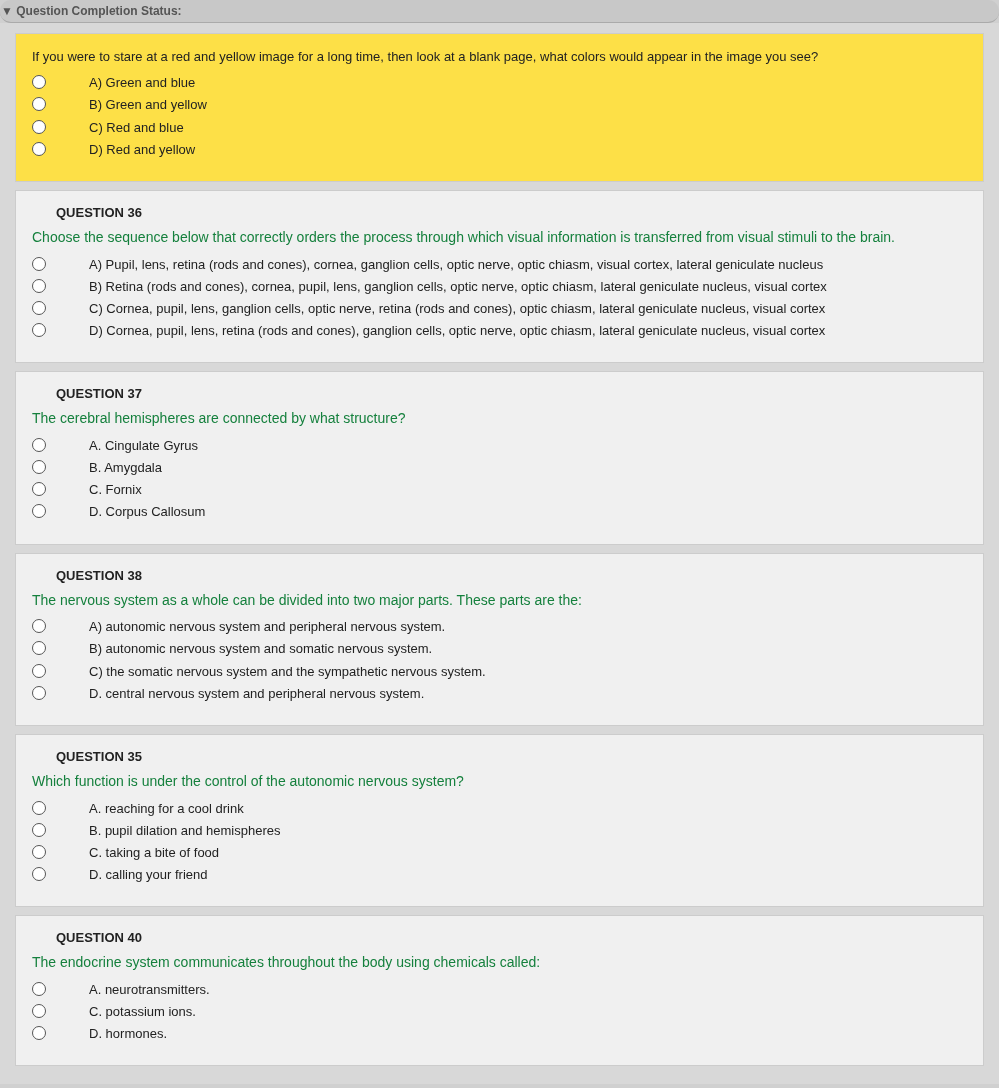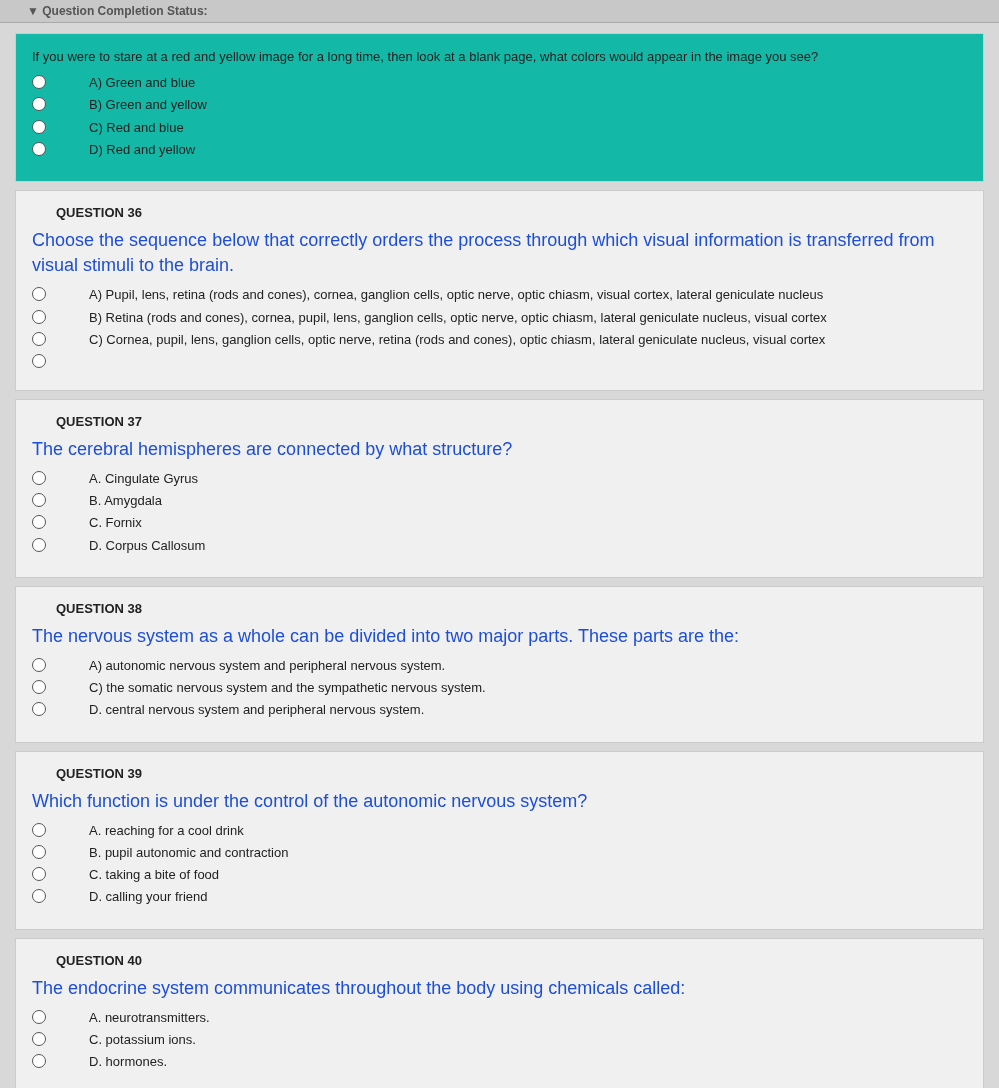--- a/index.html
+++ b/index.html
@@ -11,24 +11,25 @@
     }
     .page-wrapper {
       max-width: 999px;
       margin: 0 auto;
       background: #d0d0d0;
       min-height: 1088px;
       padding: 0;
     }
     .completion-header {
       background: #c8c8c8;
-      padding: 4px 27px;
+      padding: 4px 1px;
       font-size: 12px;
       color: #333;
       border-bottom: 1px solid #aaa;
+      border-radius: 11px;
     }
     .completion-header span {
       font-weight: bold;
       color: #555;
     }
     .main-content {
       background: #d8d8d8;
       padding: 10px 15px;
     }
     .question-block {
@@ -38,24 +39,24 @@
       border: 1px solid #ccc;
     }
     .question-header {
       font-weight: bold;
       font-size: 13px;
       margin-bottom: 8px;
       color: #222;
       margin-left: 24px;
     }
     .question-text {
-      font-size: 18px;
+      font-size: 14px;
       margin-bottom: 8px;
       line-height: 1.4;
-      color: #1d4ed8;
+      color: #15803d;
     }
     .options-list {
       list-style: none;
       padding: 0;
     }
     .option-item {
       display: flex;
       align-items: flex-start;
       margin-bottom: 4px;
       font-size: 13px;
@@ -67,21 +68,21 @@
       height: 14px;
       border-radius: 50%;
       border: 1.5px solid #555;
       display: inline-block;
       margin-right: 7px;
       margin-top: 1px;
       flex-shrink: 0;
       background: #fff;
     }
     .intro-block {
-      background: #14b8a6;
+      background: #fde047;
       margin-bottom: 8px;
       padding: 14px 16px 18px 16px;
       border: 1px solid #ccc;
     }
     .intro-text {
       font-size: 13px;
       margin-bottom: 8px;
       color: #222;
       line-height: 1.4;
     }
@@ -130,20 +131,21 @@
         <li class="option-item">
           <span class="radio-circle"></span>
           <span>B) Retina (rods and cones), cornea, pupil, lens, ganglion cells, optic nerve, optic chiasm, lateral geniculate nucleus, visual cortex</span>
         </li>
         <li class="option-item">
           <span class="radio-circle"></span>
           <span>C) Cornea, pupil, lens, ganglion cells, optic nerve, retina (rods and cones), optic chiasm, lateral geniculate nucleus, visual cortex</span>
         </li>
         <li class="option-item">
           <span class="radio-circle"></span>
+          <span>D) Cornea, pupil, lens, retina (rods and cones), ganglion cells, optic nerve, optic chiasm, lateral geniculate nucleus, visual cortex</span>
         </li>
       </ul>
     </div>
 
     <div class="question-block">
       <div class="question-header">QUESTION 37</div>
       <p class="question-text">The cerebral hemispheres are connected by what structure?</p>
       <ul class="options-list">
         <li class="option-item">
           <span class="radio-circle"></span>
@@ -167,40 +169,44 @@
     <div class="question-block">
       <div class="question-header">QUESTION 38</div>
       <p class="question-text">The nervous system as a whole can be divided into two major parts. These parts are the:</p>
       <ul class="options-list">
         <li class="option-item">
           <span class="radio-circle"></span>
           <span>A) autonomic nervous system and peripheral nervous system.</span>
         </li>
         <li class="option-item">
           <span class="radio-circle"></span>
+          <span>B) autonomic nervous system and somatic nervous system.</span>
+        </li>
+        <li class="option-item">
+          <span class="radio-circle"></span>
           <span>C) the somatic nervous system and the sympathetic nervous system.</span>
         </li>
         <li class="option-item">
           <span class="radio-circle"></span>
           <span>D. central nervous system and peripheral nervous system.</span>
         </li>
       </ul>
     </div>
 
     <div class="question-block">
-      <div class="question-header">QUESTION 39</div>
+      <div class="question-header">QUESTION 35</div>
       <p class="question-text">Which function is under the control of the autonomic nervous system?</p>
       <ul class="options-list">
         <li class="option-item">
           <span class="radio-circle"></span>
           <span>A. reaching for a cool drink</span>
         </li>
         <li class="option-item">
           <span class="radio-circle"></span>
-          <span>B. pupil autonomic and contraction</span>
+          <span>B. pupil dilation and hemispheres</span>
         </li>
         <li class="option-item">
           <span class="radio-circle"></span>
           <span>C. taking a bite of food</span>
         </li>
         <li class="option-item">
           <span class="radio-circle"></span>
           <span>D. calling your friend</span>
         </li>
       </ul>

